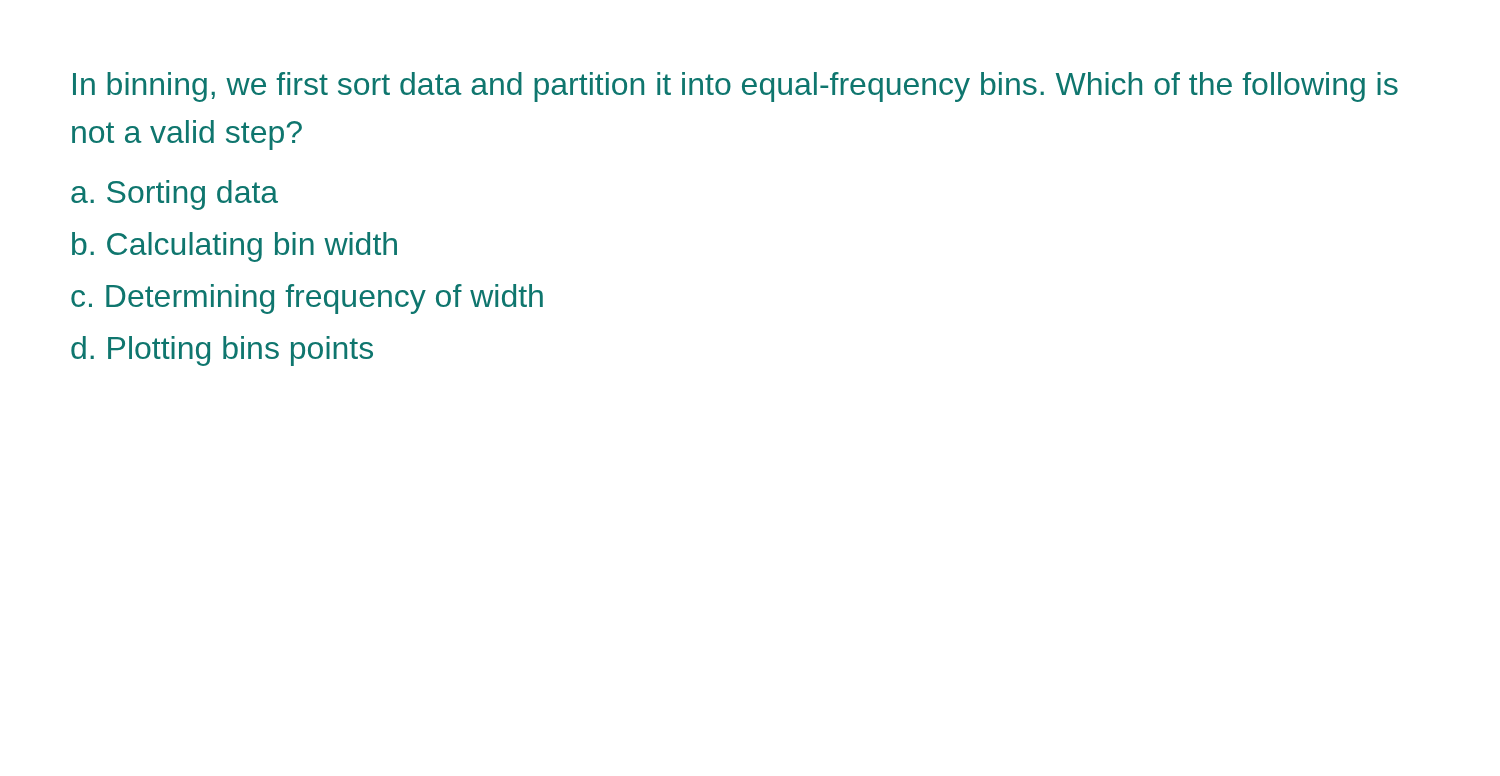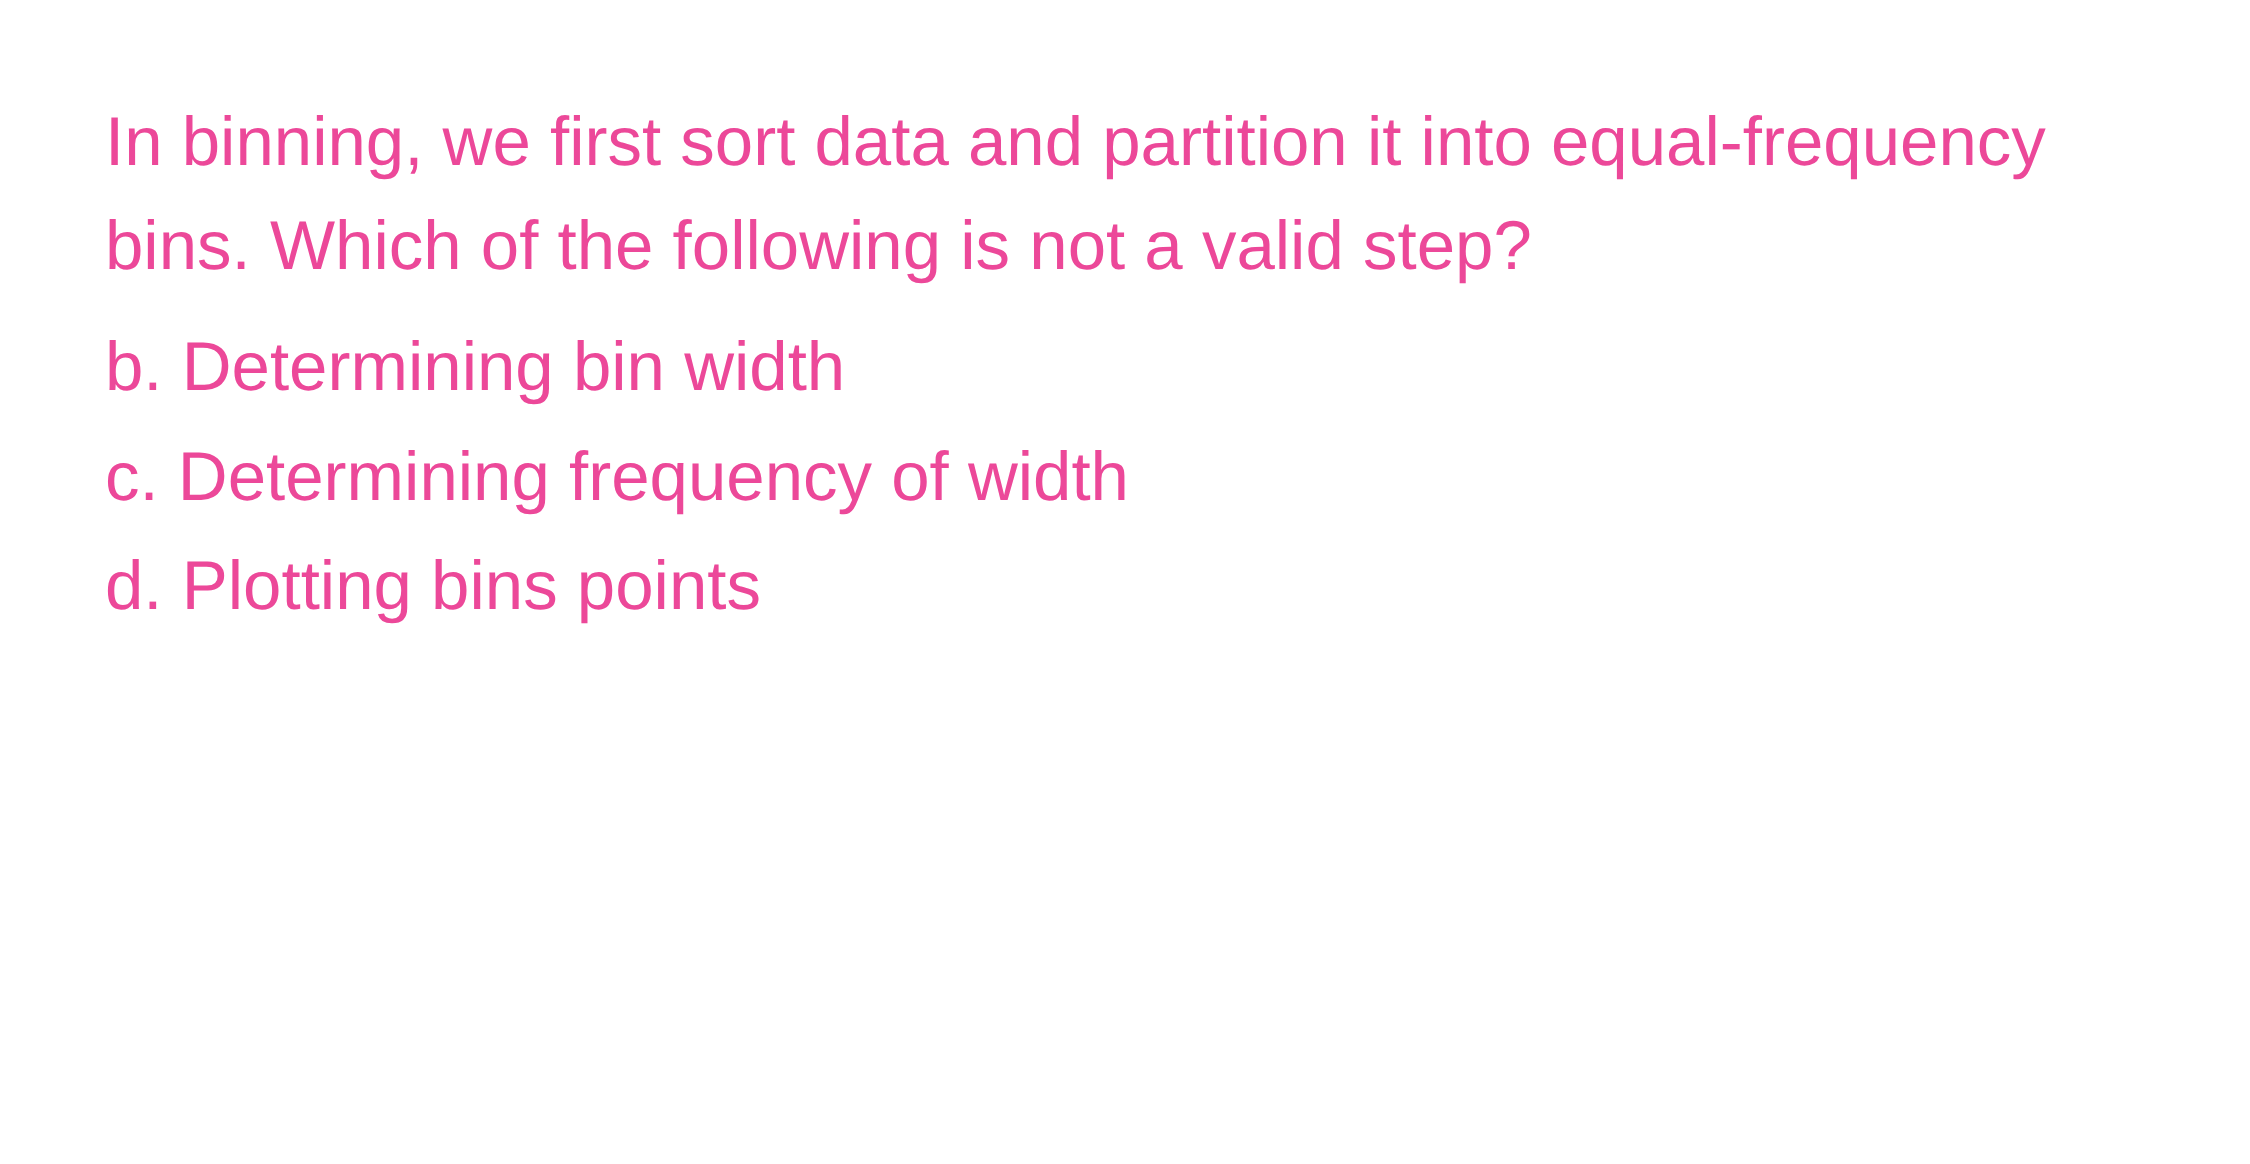--- a/index.html
+++ b/index.html
@@ -8,39 +8,43 @@
       box-sizing: border-box;
     }
     body {
       background: #ffffff;
       font-family: -apple-system, BlinkMacSystemFont, "Segoe UI", Helvetica, Arial, sans-serif;
       width: 1500px;
       height: 776px;
       padding: 60px 70px;
     }
     .question-container {
-      color: #ec4899;
-      font-size: 46px;
+      color: #0f766e;
+      font-size: 32px;
       line-height: 1.5;
     }
     .question-text {
       margin-bottom: 12px;
     }
     .option {
       margin-bottom: 4px;
     }
   </style>
 </head>
 <body>
 
 <div class="question-container">
   <div class="question-text">In binning, we first sort data and partition it into equal-frequency bins. Which of the following is not a valid step?</div>
   <div class="option">
+    <span>a.</span>
+    <span>Sorting data</span>
+  </div>
+  <div class="option">
     <span>b.</span>
-    <span>Determining bin width</span>
+    <span>Calculating bin width</span>
   </div>
   <div class="option">
     <span>c.</span>
     <span>Determining frequency of width</span>
   </div>
   <div class="option">
     <span>d.</span>
     <span>Plotting bins points</span>
   </div>
 </div>

